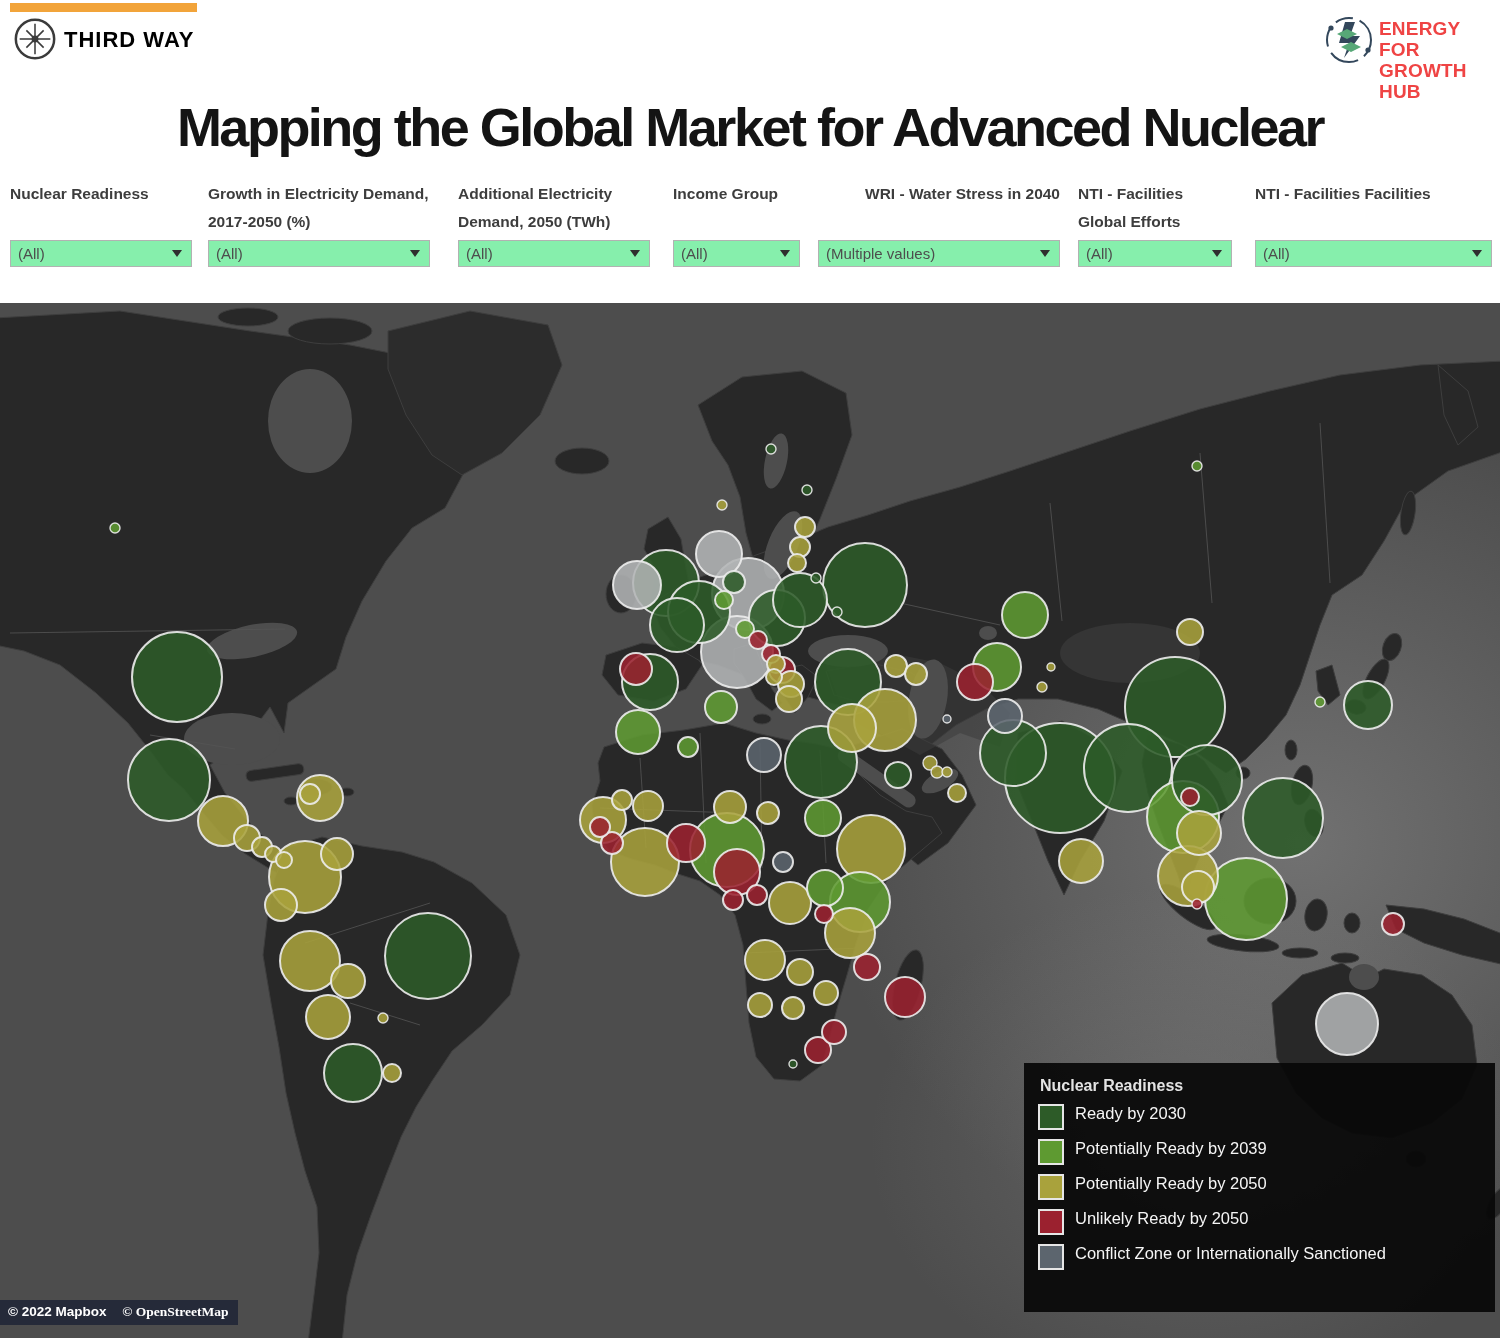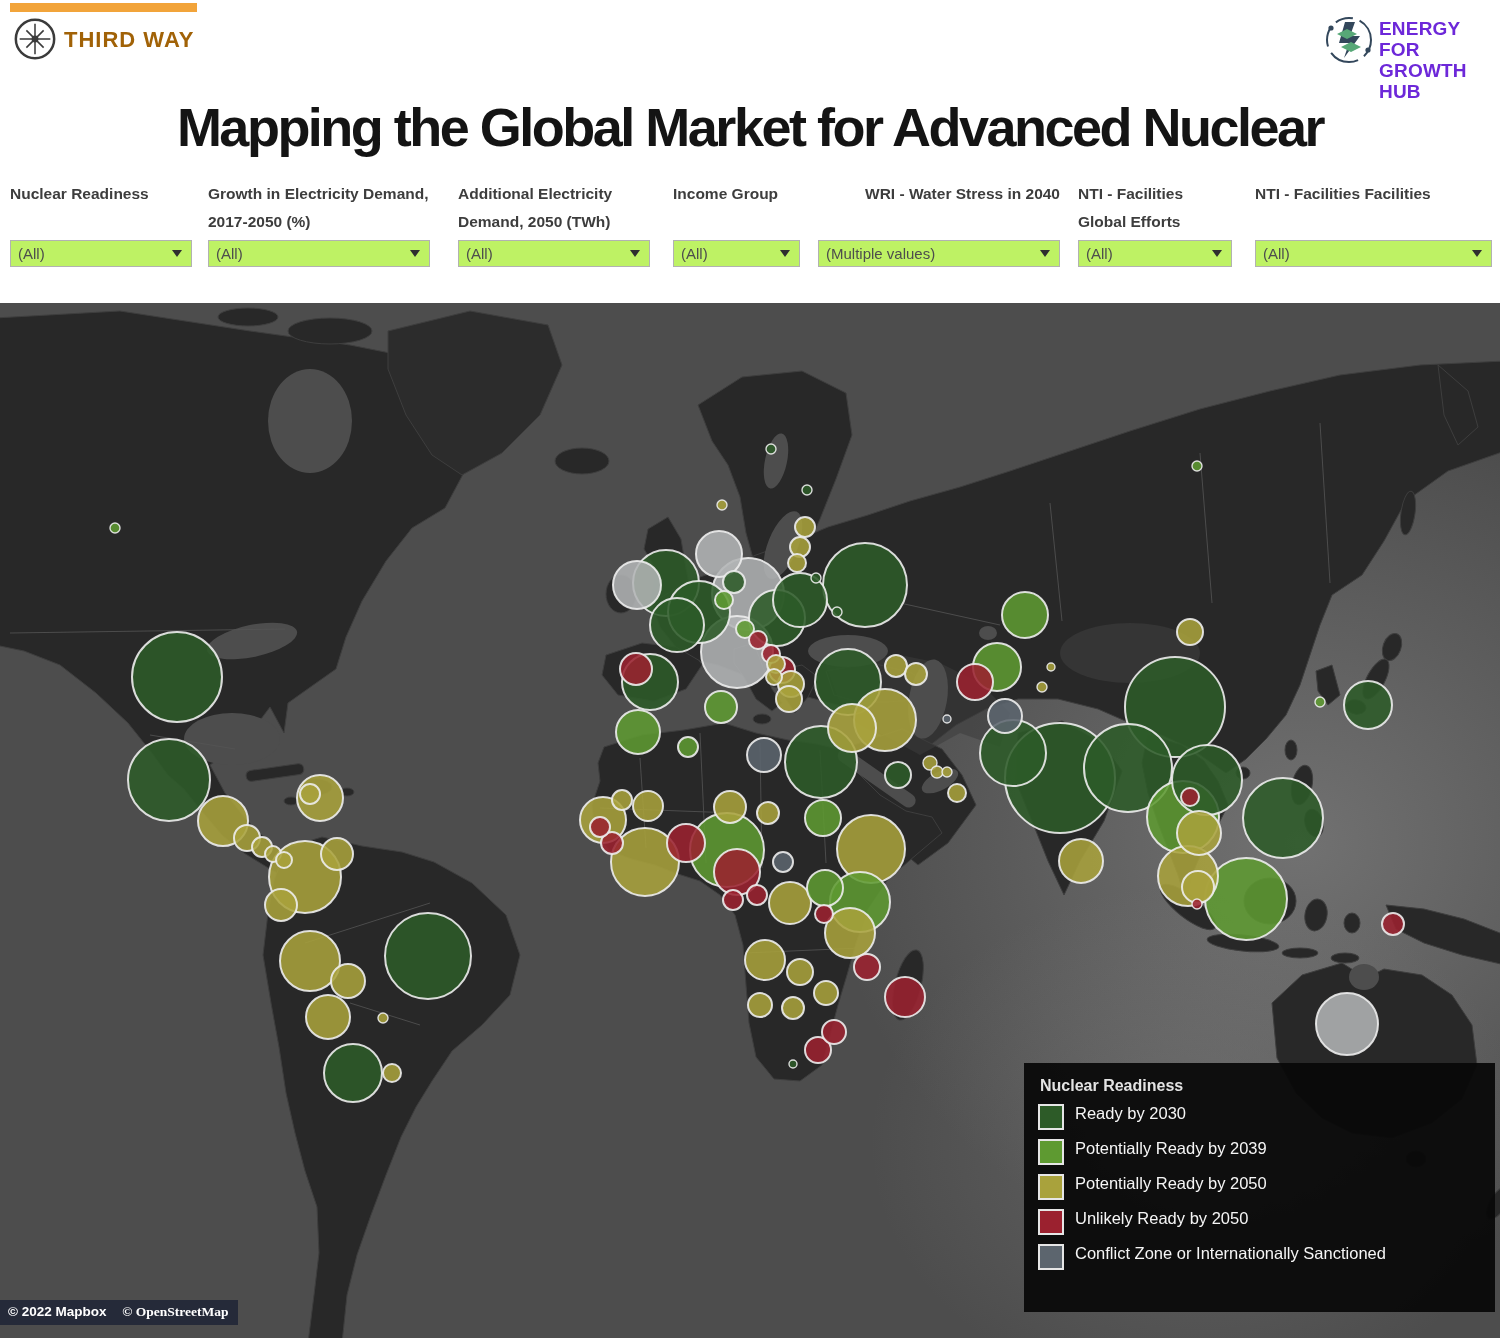--- a/index.html
+++ b/index.html
@@ -2,40 +2,40 @@
 <html><head>
 <meta charset="utf-8">
 <style>
   html,body{margin:0;padding:0;background:#ffffff;}
   #page{position:relative;width:1500px;height:1338px;background:#ffffff;overflow:hidden;
         font-family:"Liberation Sans","DejaVu Sans",sans-serif;}
 
   
   .orange-bar{position:absolute;left:10px;top:3px;width:187px;height:9px;background:#f2a43a;}
   .tw-logo{position:absolute;left:12px;top:16px;}
-  .tw-name{position:absolute;left:64px;top:27px;font-size:22px;font-weight:bold;color:#a16207;letter-spacing:1px;}
+  .tw-name{position:absolute;left:64px;top:27px;font-size:22px;font-weight:bold;color:#000000;letter-spacing:1px;}
   .efgh-logo{position:absolute;left:1322px;top:13px;}
   .efgh-text{position:absolute;left:1379px;top:18px;font-size:19px;line-height:21px;font-weight:bold;
-             color:#6d28d9;letter-spacing:0.2px;}
+             color:#ef4444;letter-spacing:0.2px;}
   .page-title{position:absolute;top:96px;left:0;width:100%;text-align:center;
               font-size:54px;font-weight:bold;letter-spacing:-2.5px;color:#141414;}
 
   
   #filters{position:absolute;left:0;top:180px;width:1500px;height:110px;}
   .filter{position:absolute;top:0;}
   .filter:nth-child(1){left:10px;width:182px;}
   .filter:nth-child(2){left:208px;width:222px;}
   .filter:nth-child(3){left:458px;width:192px;}
   .filter:nth-child(4){left:673px;width:127px;}
   .filter:nth-child(5){left:818px;width:242px;text-align:right;}
   .filter:nth-child(6){left:1078px;width:154px;}
   .filter:nth-child(7){left:1255px;width:237px;}
   .flabel{font-size:15.5px;font-weight:bold;color:#3d3d3d;line-height:28px;min-height:56px;}
   .fselect{position:absolute;top:60px;left:0;right:0;height:27px;box-sizing:border-box;
-           background:#bef264;border:1px solid #b2b2b2;display:flex;align-items:center;
+           background:#86efac;border:1px solid #b2b2b2;display:flex;align-items:center;
            justify-content:space-between;padding:0 9px 0 7px;cursor:pointer;}
   .fvalue{font-size:15px;color:#4d4d4d;white-space:nowrap;overflow:hidden;}
   .caret{width:0;height:0;border-left:5px solid transparent;border-right:5px solid transparent;
          border-top:7px solid #2f2f2f;flex:none;}
 
   
   #map{position:absolute;left:0;top:303px;width:1500px;height:1035px;background:#4d4d4d;overflow:hidden;}
   #map svg{position:absolute;left:0;top:0;}
 
   

